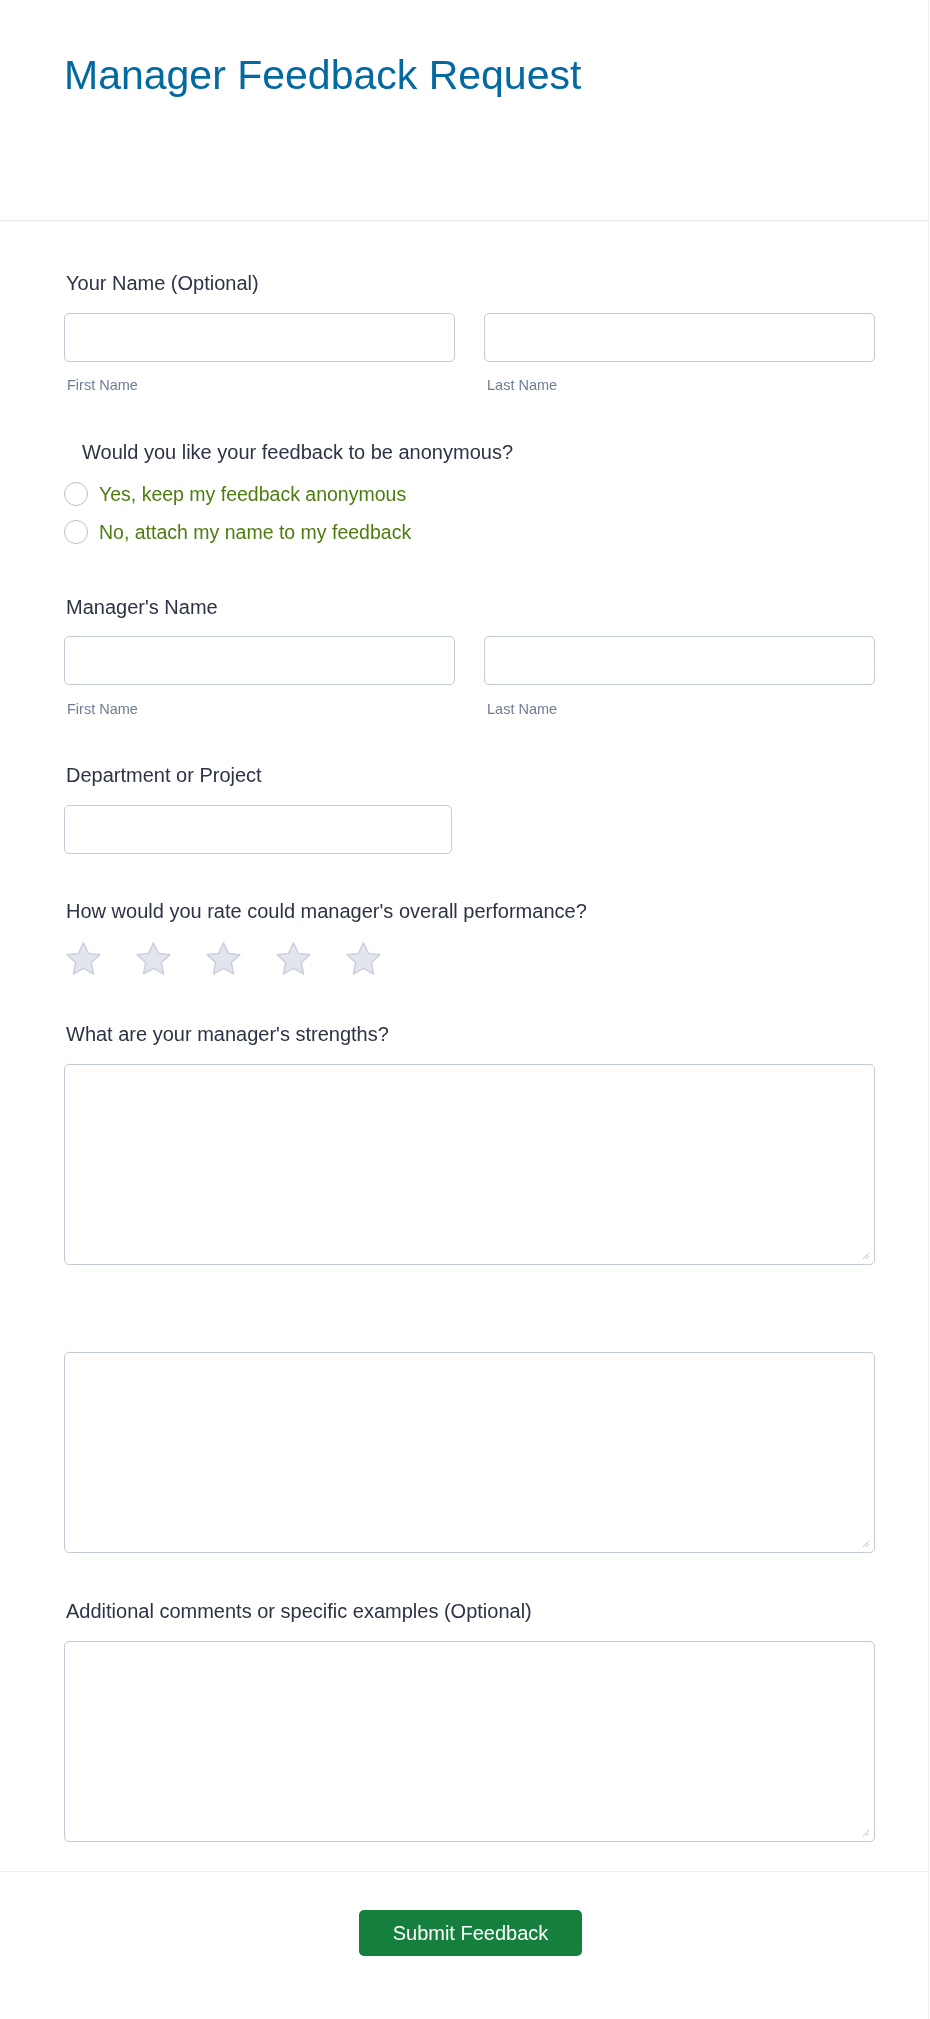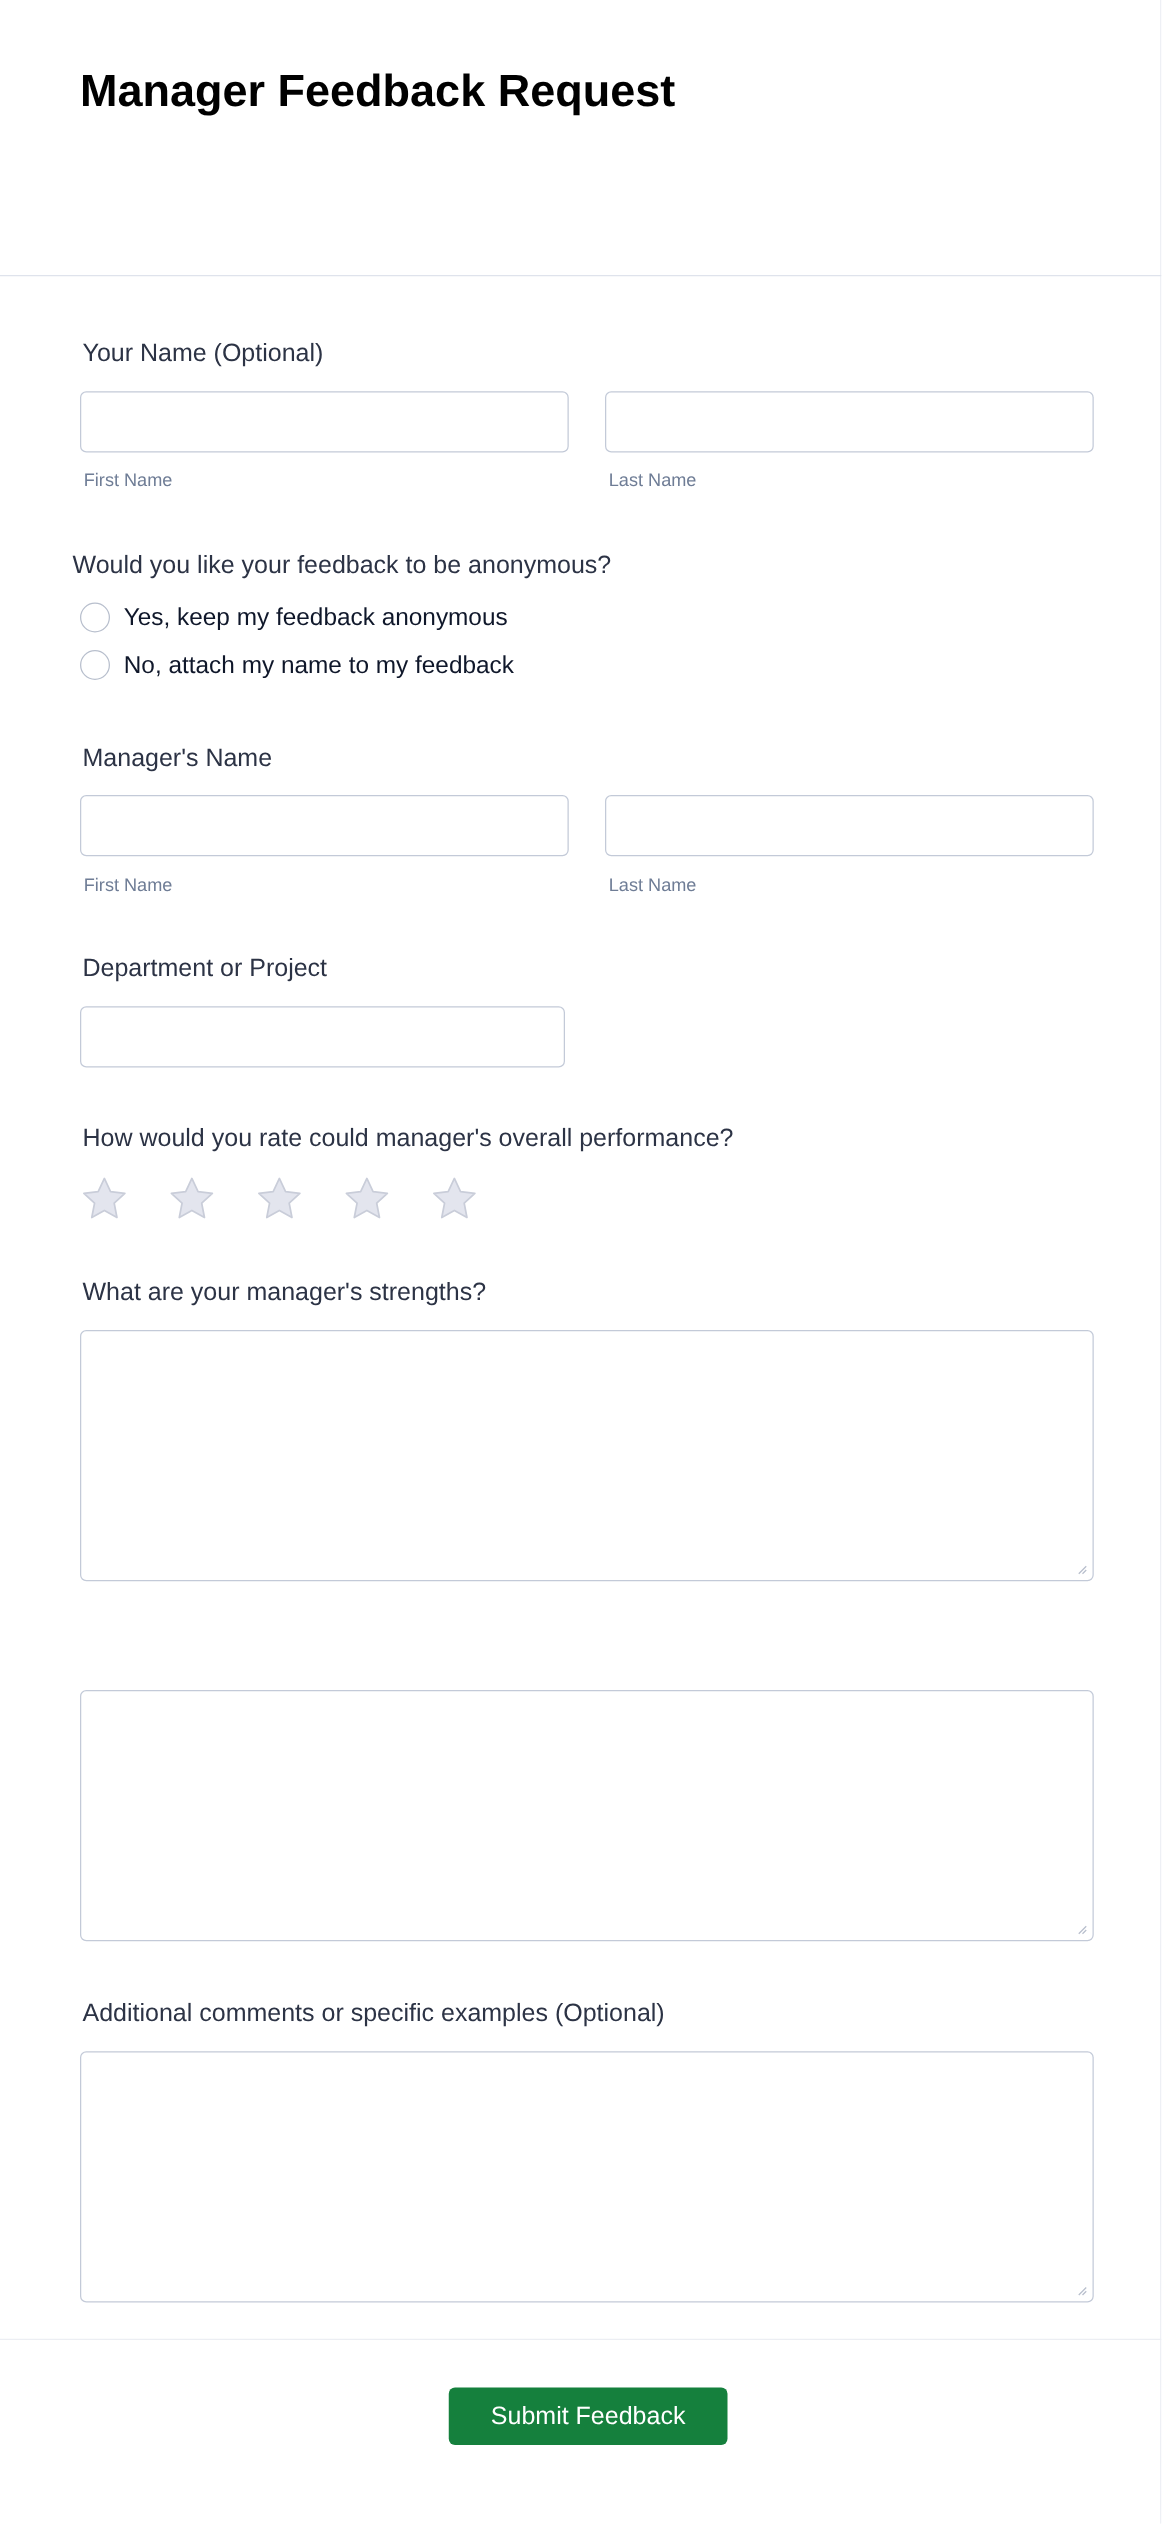--- a/index.html
+++ b/index.html
@@ -1,55 +1,55 @@
 <!DOCTYPE html>
 <html><head>
 <meta charset="utf-8">
 <style>
   * { box-sizing: border-box; margin: 0; padding: 0; }
   html, body { width: 930px; height: 2019px; background: #ffffff; overflow: hidden; }
   body { font-family: "Liberation Sans", "DejaVu Sans", sans-serif; color: #2c3345; position: relative; }
   .page { position: absolute; left: 0; top: 0; width: 929px; height: 2019px; border-right: 1px solid #eef0f5; background: #fff; }
   .abs { position: absolute; }
 
-  .title { left: 64px; top: 52px; font-size: 36px; font-weight: 700; color: #000000; letter-spacing: 0px; white-space: nowrap; }
+  .title { left: 64px; top: 52px; font-size: 41px; font-weight: 400; color: #0369a1; letter-spacing: 0px; white-space: nowrap; }
   .subtitle { left: 64px; top: 106px; width: 780px; font-size: 20px; line-height: 32px; color: #57647e; }
   .divider { left: 0; width: 929px; height: 1px; background: #dfe3ec; }
 
   .label { font-size: 20px; color: #2c3345; white-space: nowrap; }
   .sublabel { font-size: 14.5px; color: #6f7d96; white-space: nowrap; }
 
   .input { border: 1.5px solid #c3cad8; border-radius: 5px; background: #fff; height: 49px; }
   .textarea { border: 1.5px solid #c3cad8; border-radius: 5px; background: #fff; }
   .resize { position: absolute; right: 4px; bottom: 4px; width: 10px; height: 10px; }
 
   .radio-row { display: flex; align-items: center; height: 30px; }
   .radio { width: 24px; height: 24px; border: 1.5px solid #b8bfcd; border-radius: 50%; background: #fff; flex: 0 0 24px; }
-  .radio-text { margin-left: 11px; font-size: 19.5px; color: #0f172a; white-space: nowrap; }
+  .radio-text { margin-left: 11px; font-size: 19.5px; color: #4d7c0f; white-space: nowrap; }
 
   .stars { display: flex; gap: 29px; }
   .star { width: 41px; height: 41px; }
 
   .submit { left: 359px; top: 1910px; width: 223px; height: 46px; background: #15803d; border-radius: 5px; color: #ffffff; font-size: 20px; display: flex; align-items: center; justify-content: center; border: none; }
 </style>
 </head>
 <body>
 
 <div class="page">
 
   <div class="abs title">Manager Feedback Request</div>
   <div class="abs divider" style="top:220px;"></div>
 
   <div class="abs label" style="left:66px; top:272px;">Your Name (Optional)</div>
   <input class="abs input" style="left: 64px; top: 313px; width: 391px;" type="text" value="">
   <input class="abs input" style="left: 484px; top: 313px; width: 391px;" type="text" value="">
   <div class="abs sublabel" style="left:67px; top:377px;">First Name</div>
   <div class="abs sublabel" style="left:487px; top:377px;">Last Name</div>
 
-  <div class="abs label" style="left:58px; top:441px;">Would you like your feedback to be anonymous?</div>
+  <div class="abs label" style="left:82px; top:441px;">Would you like your feedback to be anonymous?</div>
   <div class="abs radio-row" style="left:64px; top:479px;">
     <span class="radio"></span>
     <span class="radio-text">Yes, keep my feedback anonymous</span>
   </div>
   <div class="abs radio-row" style="left:64px; top:517px;">
     <span class="radio"></span>
     <span class="radio-text">No, attach my name to my feedback</span>
   </div>
 
   <div class="abs label" style="left:66px; top:596px;">Manager's Name</div>

